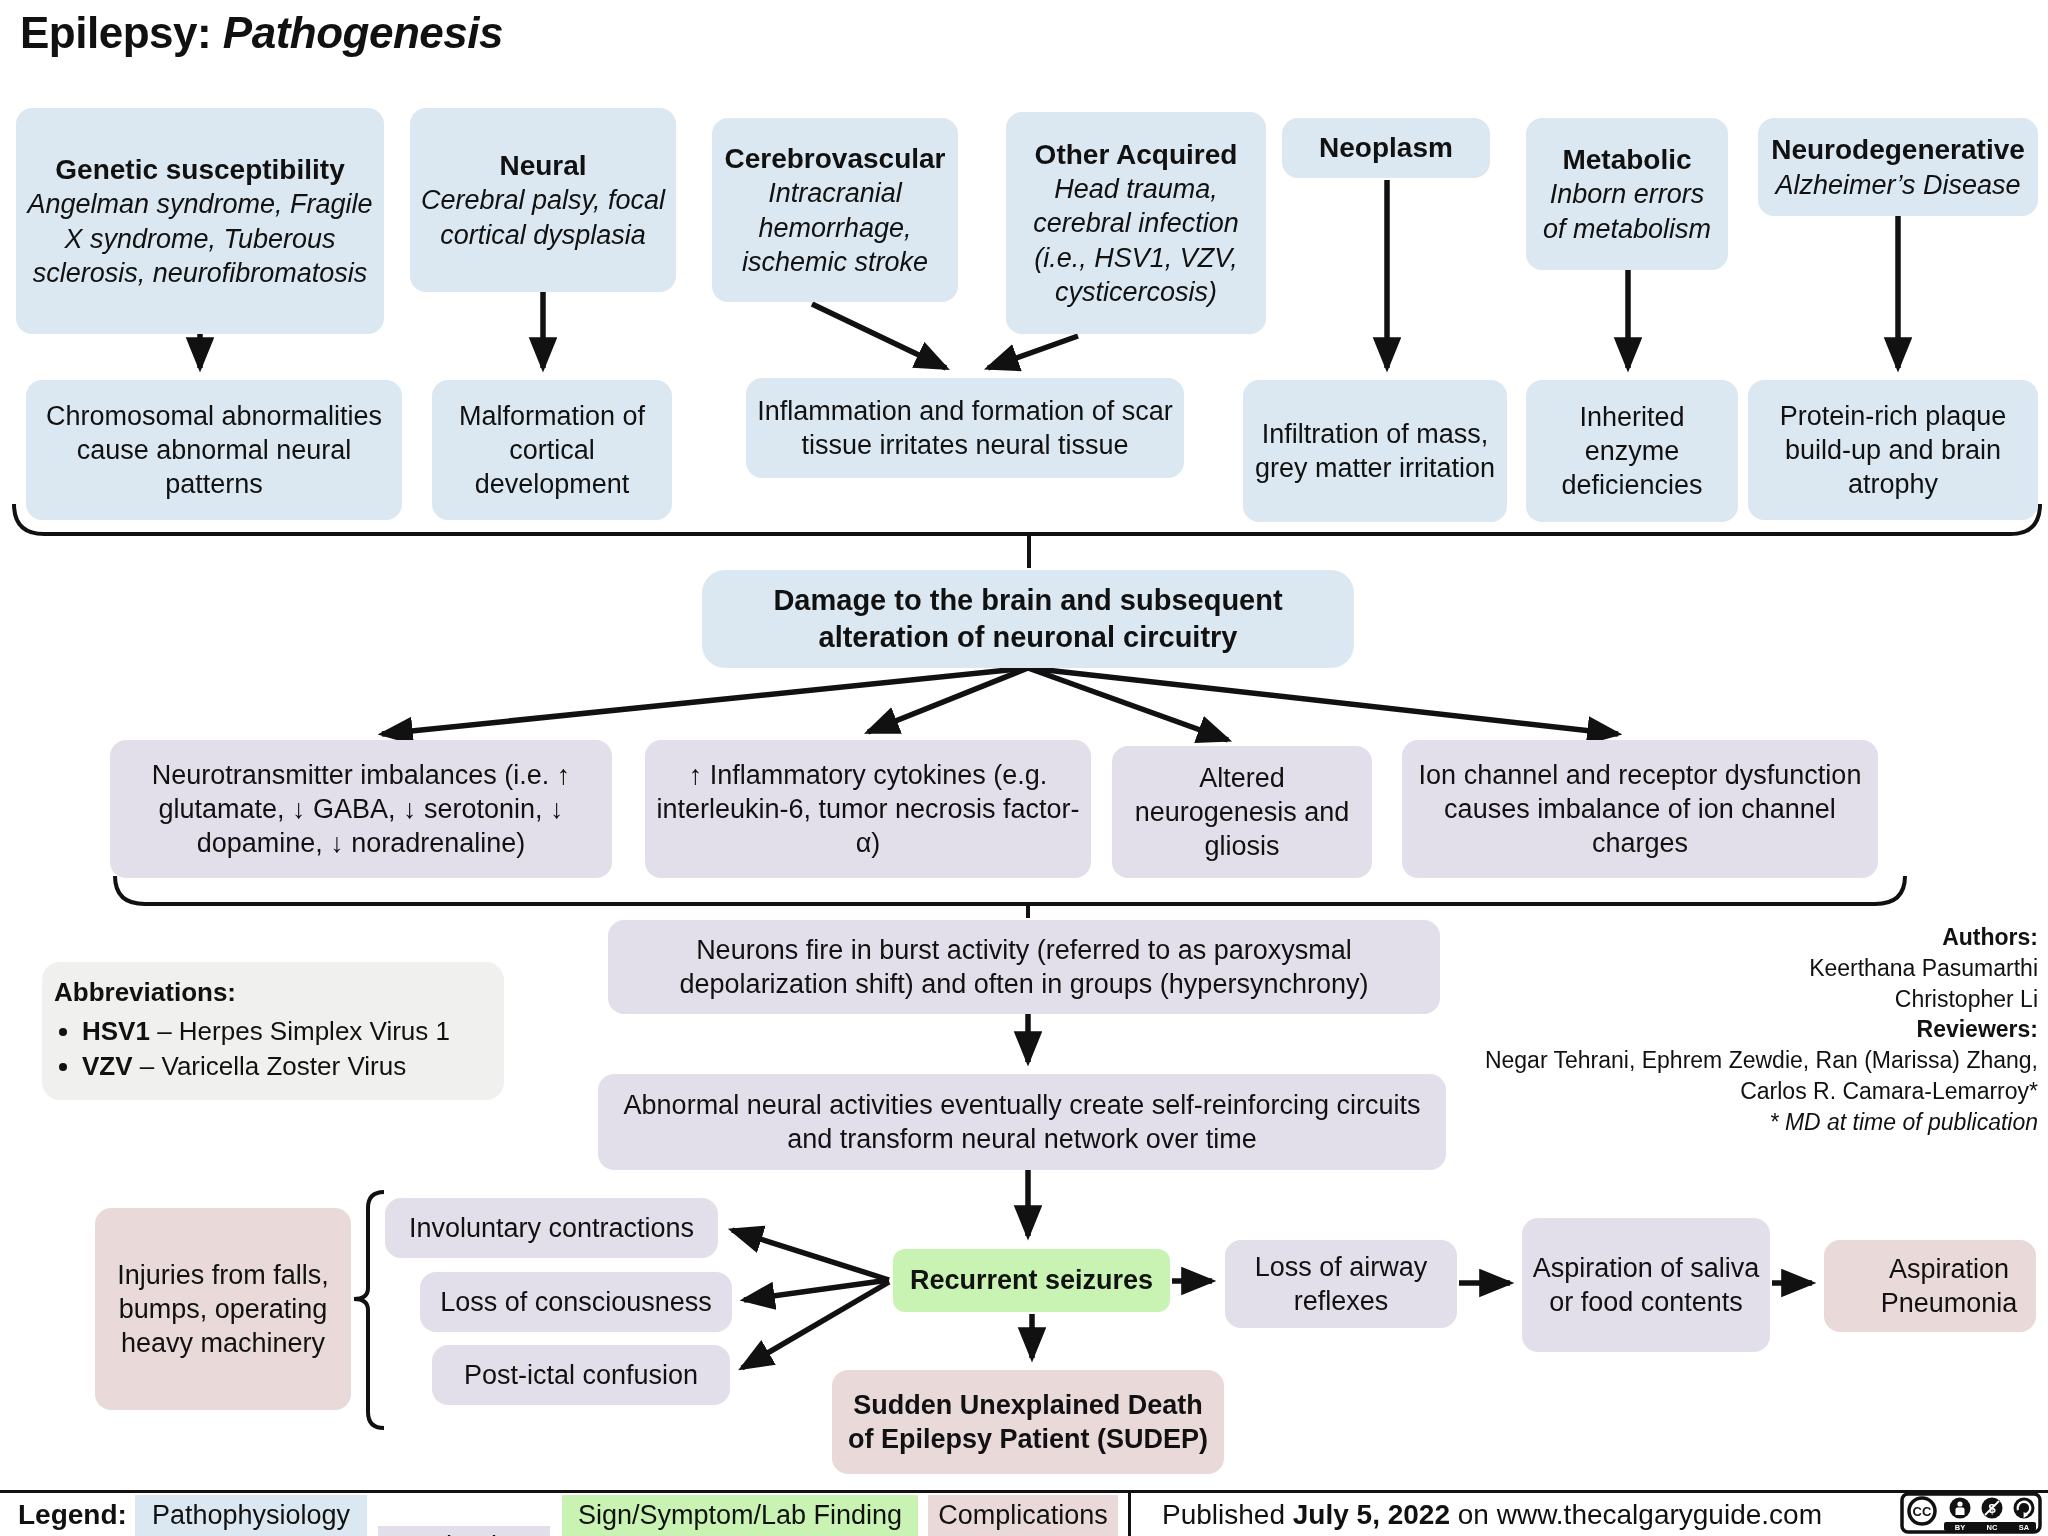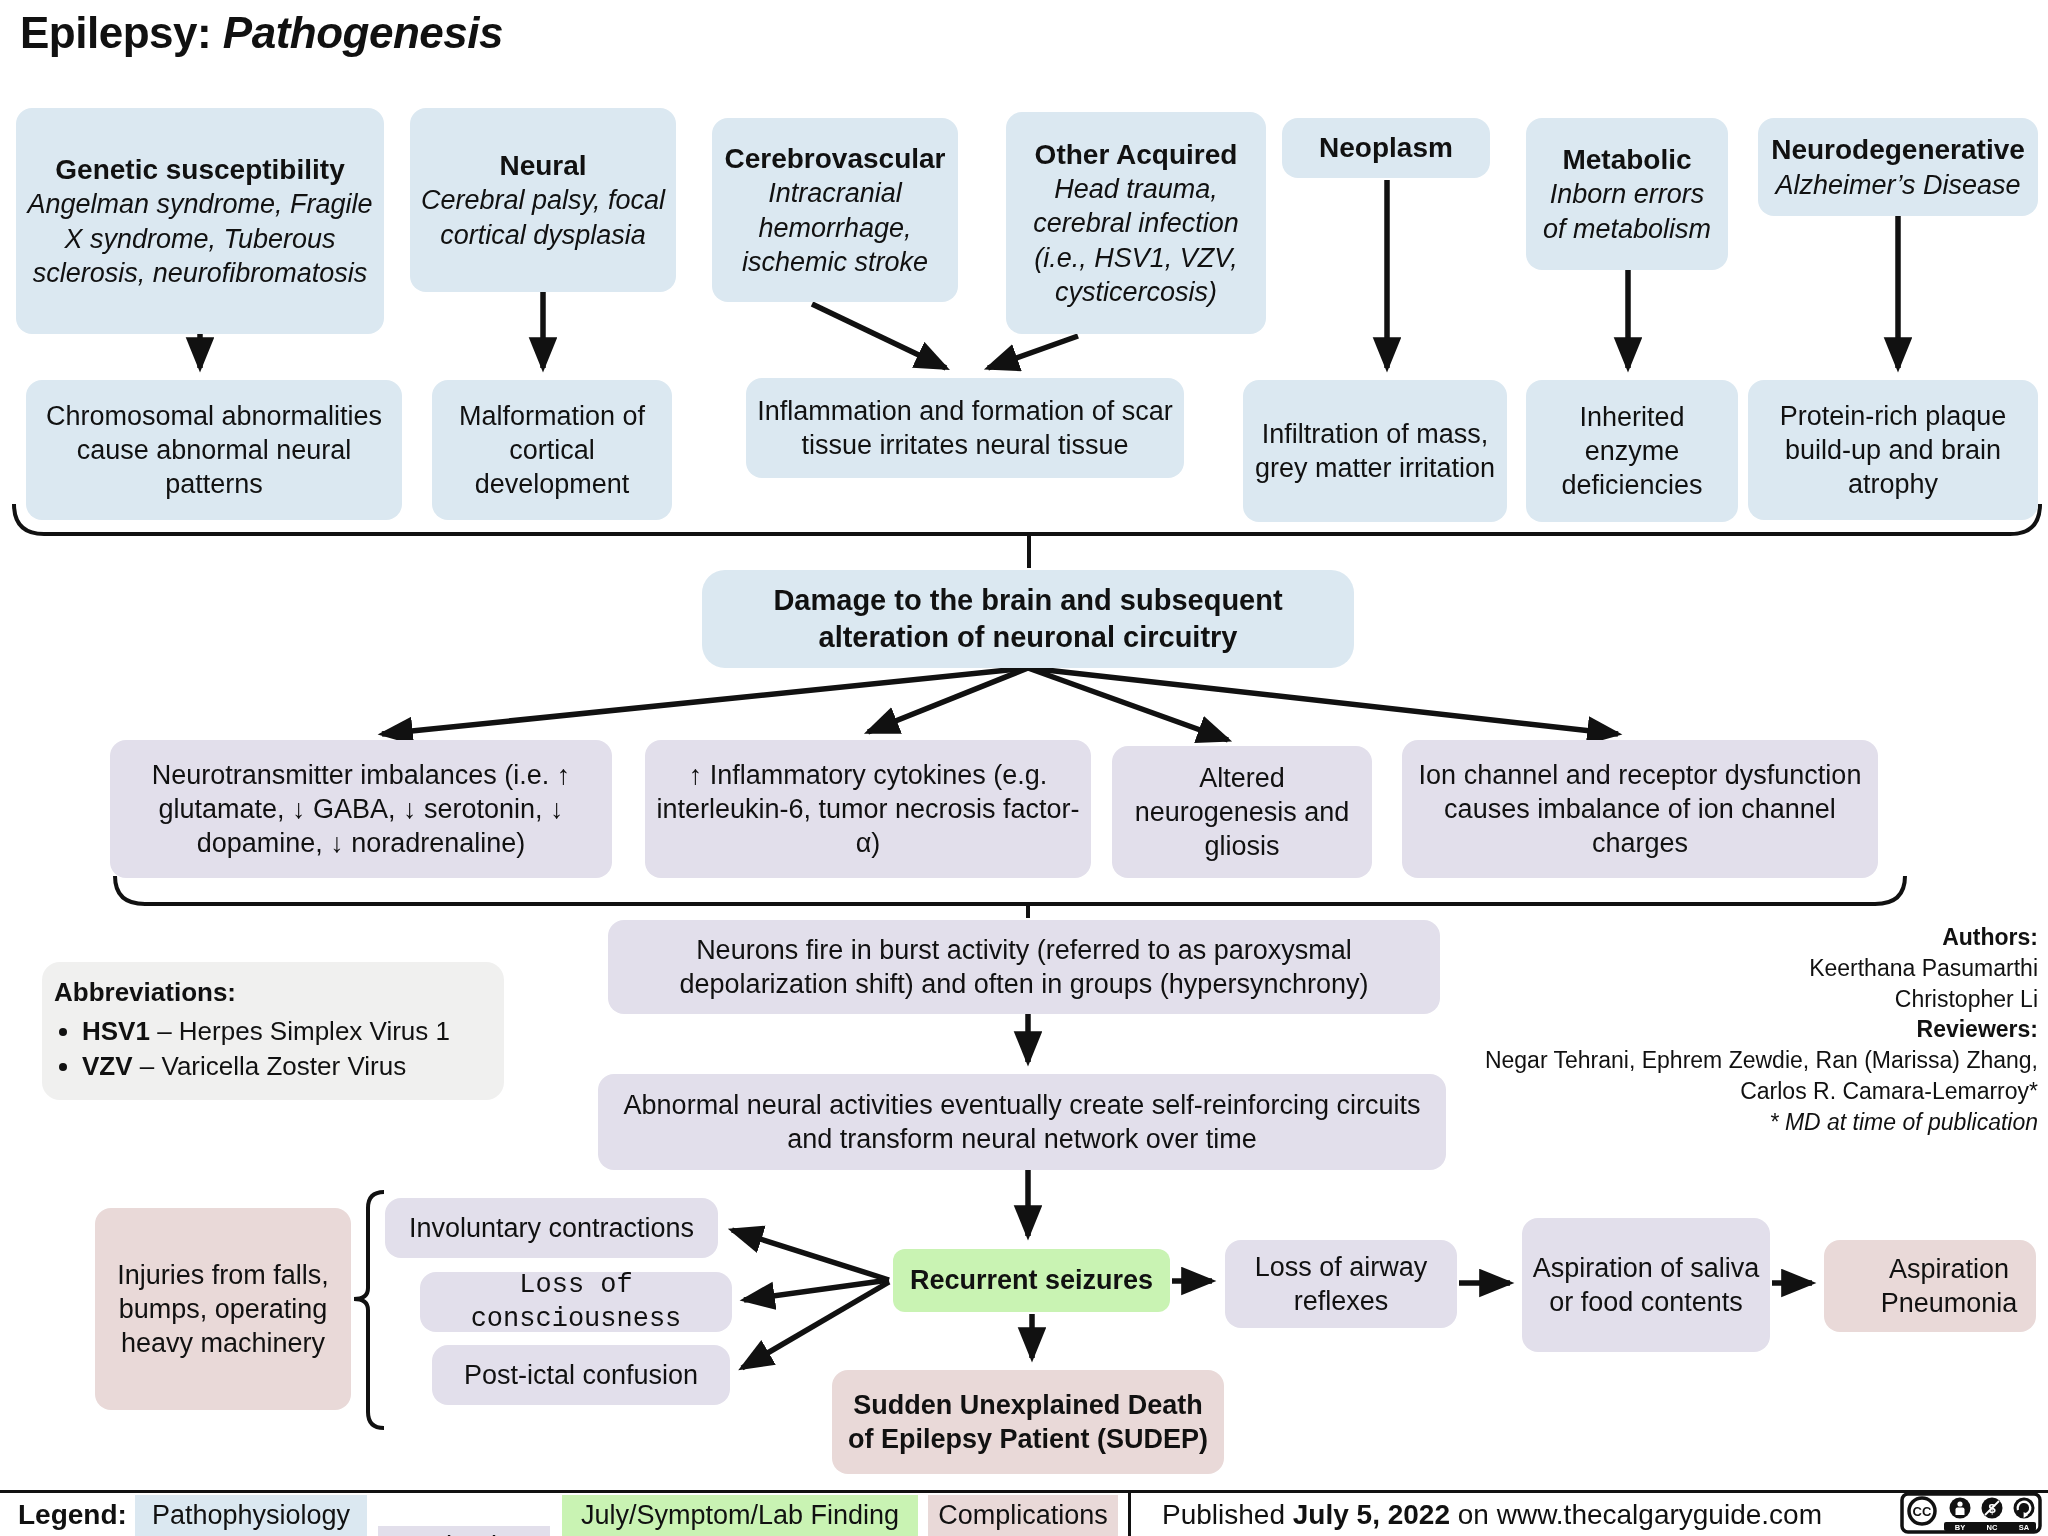--- a/index.html
+++ b/index.html
@@ -43,21 +43,21 @@
   .m3{left:1402px;top:740px;width:476px;height:138px;}
   .burst{left:608px;top:920px;width:832px;height:94px;}
   .reinforce{left:598px;top:1074px;width:848px;height:96px;}
   
   .abbrev{left:42px;top:962px;width:462px;height:138px;border-radius:18px;align-items:flex-start;
           text-align:left;font-size:26px;padding:14px 12px;justify-content:flex-start;}
   .abbrev ul{margin:4px 0 0 0;padding-left:28px;}
   .abbrev li{margin:2px 0;}
   
   .sym0{left:385px;top:1198px;width:333px;height:60px;}
-  .sym1{left:420px;top:1272px;width:312px;height:60px;font-family:Liberation Mono, monospace;}
+  .sym1{left:420px;top:1272px;width:312px;height:60px;}
   .sym2{left:432px;top:1345px;width:298px;height:60px;}
   .injuries{left:95px;top:1208px;width:256px;height:202px;}
   .recurrent{left:893px;top:1249px;width:277px;height:63px;font-weight:bold;border-radius:12px;}
   .airway{left:1225px;top:1240px;width:232px;height:88px;}
   .aspiration{left:1522px;top:1218px;width:248px;height:134px;}
   .pneumonia{left:1824px;top:1240px;width:212px;height:92px;padding-left:48px;}
   .sudep{left:832px;top:1370px;width:392px;height:104px;font-weight:bold;}
   
   .credits{position:absolute;right:10px;top:922px;width:580px;text-align:right;font-size:23px;line-height:1.34;}
   .credits .note{font-style:italic;}
@@ -240,21 +240,21 @@
 
   <div class="footer-rule"></div>
   <div class="legend-label bold">Legend:</div>
   <div class="swatch lg0" style="background: rgb(219, 232, 241);">
       <span>Pathophysiology</span>
     </div>
   <div class="swatch lg1" style="background: rgb(226, 223, 235);">
       <span>Mechanism</span>
     </div>
   <div class="swatch lg2" style="background: rgb(201, 243, 179);">
-      <span>July/Symptom/Lab Finding</span>
+      <span>Sign/Symptom/Lab Finding</span>
     </div>
   <div class="swatch lg3" style="background: rgb(233, 217, 216);">
       <span>Complications</span>
     </div>
   <div class="footer-divider"></div>
   <div class="published">
     <span>Published </span><span class="bold">July 5, 2022</span><span> on </span><span>www.thecalgaryguide.com</span>
   </div>
 
   <div class="ccbadge">

